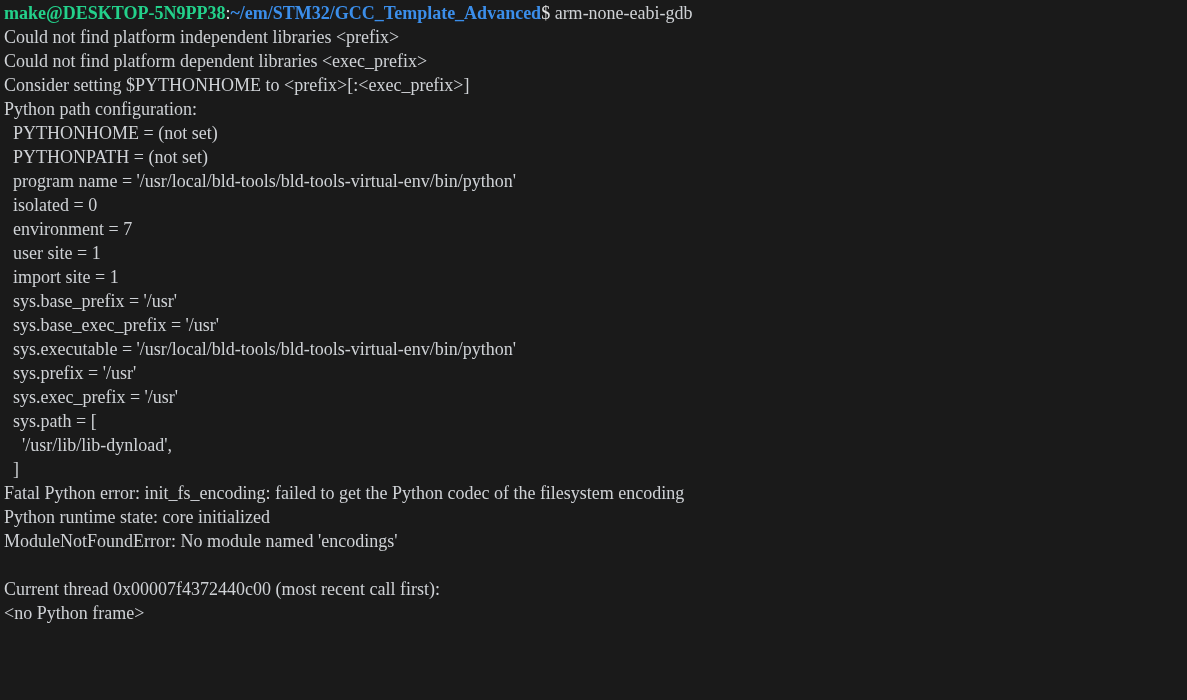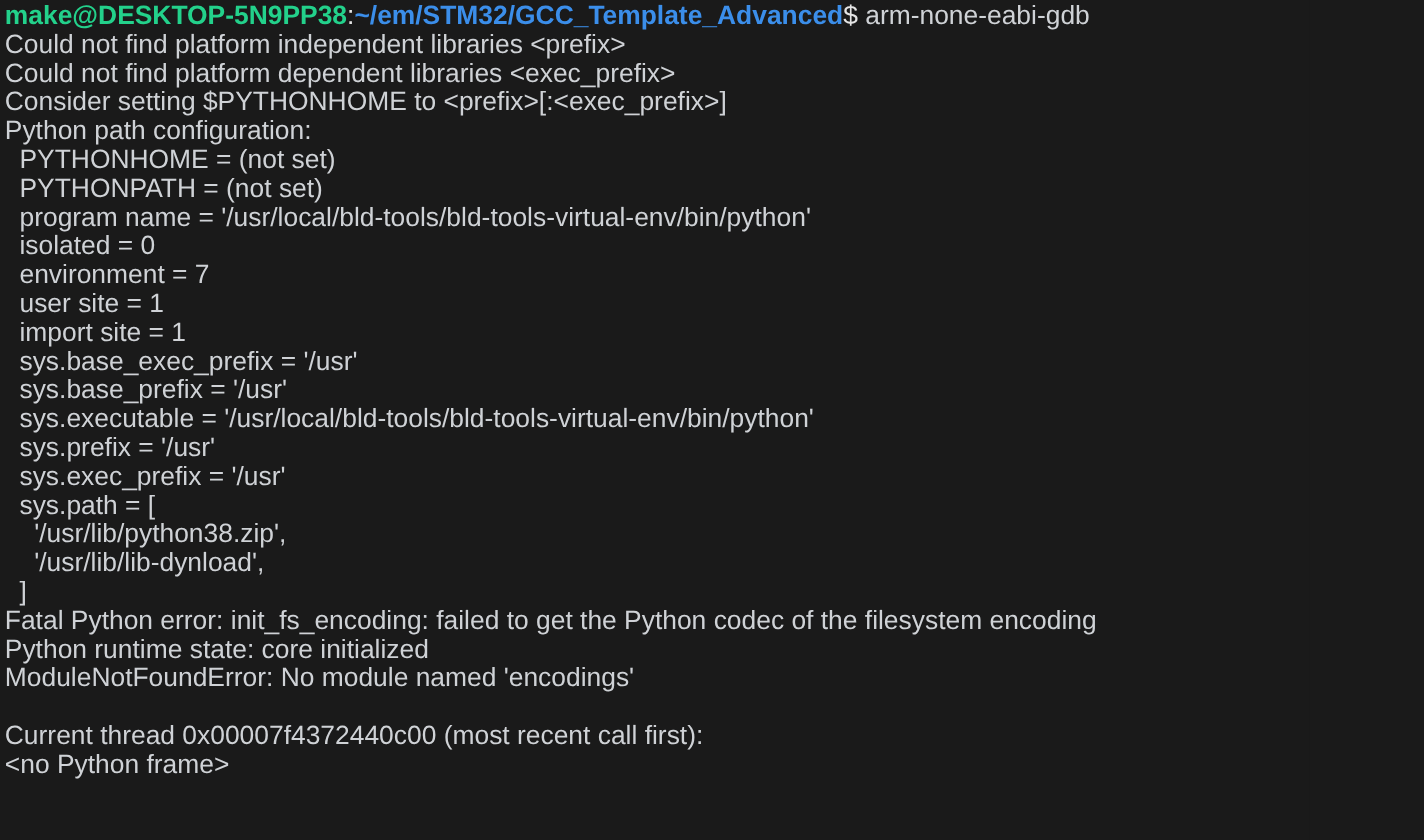--- a/index.html
+++ b/index.html
@@ -9,22 +9,22 @@
     background: #1a1a1a;
   }
 
   #terminal {
     width: 1091px;
     height: 700px;
     background: #1a1a1a;
     overflow: hidden;
     box-sizing: border-box;
     padding: 1px 0 0 4px;
-    font-family: Liberation Sans, sans-serif;
-    font-size: 22px;
+    font-family: Liberation Serif, serif;
+    font-size: 18px;
     line-height: 24px;
     color: #cfd2d6;
     letter-spacing: 0;
     -webkit-font-smoothing: antialiased;
   }
 
   .line {
     white-space: pre;
     height: 24px;
     margin: 0;
@@ -71,27 +71,26 @@
       <div class="line out">Could not find platform dependent libraries &lt;exec_prefix&gt;</div>
       <div class="line out">Consider setting $PYTHONHOME to &lt;prefix&gt;[:&lt;exec_prefix&gt;]</div>
       <div class="line out">Python path configuration:</div>
       <div class="line out">  PYTHONHOME = (not set)</div>
       <div class="line out">  PYTHONPATH = (not set)</div>
       <div class="line out">  program name = '/usr/local/bld-tools/bld-tools-virtual-env/bin/python'</div>
       <div class="line out">  isolated = 0</div>
       <div class="line out">  environment = 7</div>
       <div class="line out">  user site = 1</div>
       <div class="line out">  import site = 1</div>
+      <div class="line out">  sys.base_prefix = '/usr'</div>
       <div class="line out">  sys.base_exec_prefix = '/usr'</div>
-      <div class="line out">  sys.base_prefix = '/usr'</div>
       <div class="line out">  sys.executable = '/usr/local/bld-tools/bld-tools-virtual-env/bin/python'</div>
       <div class="line out">  sys.prefix = '/usr'</div>
       <div class="line out">  sys.exec_prefix = '/usr'</div>
       <div class="line out">  sys.path = [</div>
-      <div class="line out">    '/usr/lib/python38.zip',</div>
       <div class="line out">    '/usr/lib/lib-dynload',</div>
       <div class="line out">  ]</div>
       <div class="line out">Fatal Python error: init_fs_encoding: failed to get the Python codec of the filesystem encoding</div>
       <div class="line out">Python runtime state: core initialized</div>
       <div class="line out">ModuleNotFoundError: No module named 'encodings'</div>
       <div class="line out">&nbsp;</div>
       <div class="line out">Current thread 0x00007f4372440c00 (most recent call first):</div>
       <div class="line out">&lt;no Python frame&gt;</div>
     </div>
 

